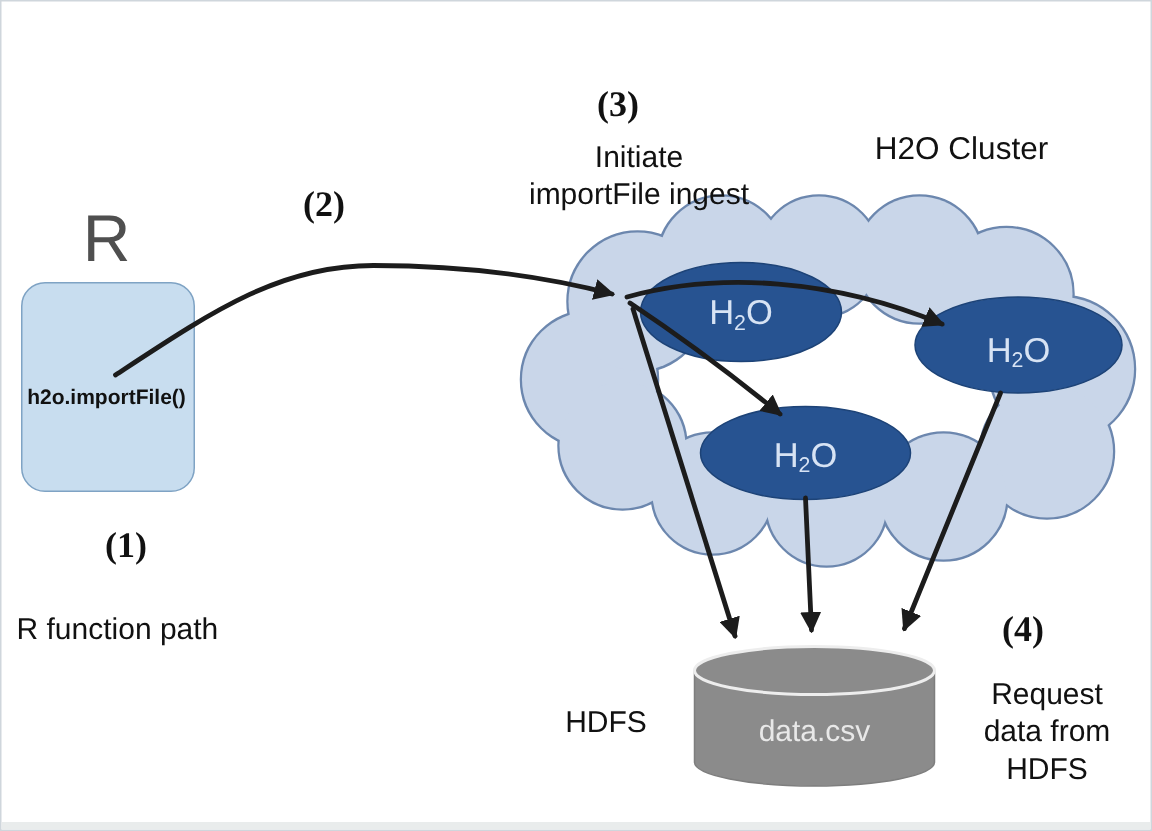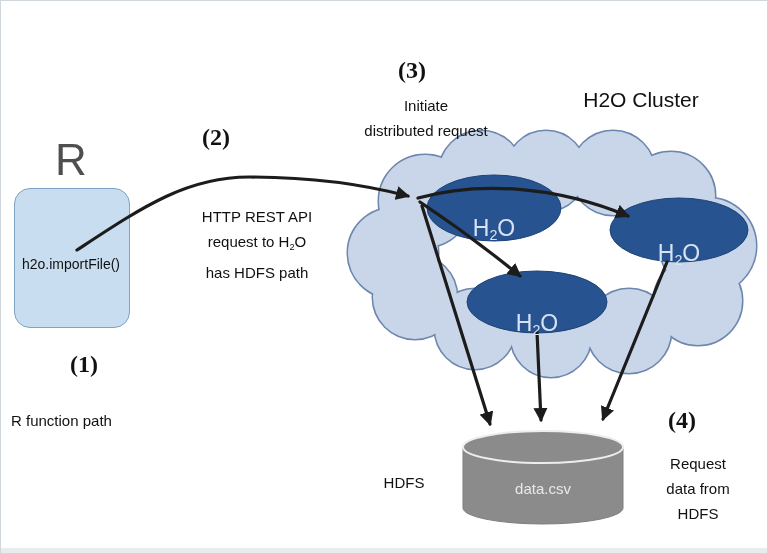--- a/index.html
+++ b/index.html
@@ -11,36 +11,36 @@
   }
   html,body{margin:0;padding:0;background:#ffffff;}
   #canvas{
     position:relative; width:766px; height:552px; overflow:hidden;
     background:#ffffff; border:1px solid #cfd6dc;
     font-family:"Liberation Sans", sans-serif; color:var(--text);
   }
   .abs{position:absolute;}
   .center{text-align:center;}
   .num{font-family:"Liberation Serif", serif; font-weight:700; font-size:24px;}
-  .lbl{font-size:15px; line-height:25px;}
+  .lbl{font-size:20px; line-height:25px;}
   sub{font-size:0.62em; vertical-align:-0.28em;}
   #r-logo{left:30px; top:137px; width:80px; font-size:44px; line-height:1; color:var(--r_logo); z-index:2;}
   #r-box{
     left:13px; top:187px; width:114px; height:138px; z-index:0;
     background:var(--box_fill); border:1.5px solid var(--box_stroke); border-radius:16px;
   }
-  #r-box-label{left:0; right:0; top:68px; font-size:14px; font-weight:400;}
+  #r-box-label{left:0; right:0; top:68px; font-size:14px; font-weight:700;}
   #step1-num{left:43px; top:350px; width:80px;}
   #step1-label{left:10px; top:407px; width:180px;}
   #step2-num{left:175px; top:123px; width:80px;}
   #step2-block{left:151px; top:203px; width:210px;}
   #step3-num{left:371px; top:56px; width:80px;}
   #step3-block{left:320px; top:92px; width:210px;}
   #cluster-label{left:535px; top:87px; width:210px; font-size:21px;}
-  .node-label{width:110px; font-size:23px; color:var(--node_text); line-height:27px; z-index:2;margin-top:20px;}
+  .node-label{width:110px; font-size:23px; color:var(--node_text); line-height:27px; z-index:2;}
   #node1-label{left:438px; top:194px;}
   #node2-label{left:623px; top:219px;}
   #node3-label{left:481px; top:289px;}
   #hdfs-label{left:348px; top:469px; width:110px;}
   #datafile-label{left:462px; top:475px; width:160px; color:var(--cylinder_text); z-index:2;}
   #step4-num{left:641px; top:406px; width:80px;}
   #step4-block{left:617px; top:450px; width:160px;}
   .txt{z-index:2;}
   #scene{position:absolute; left:0; top:0; z-index:1; pointer-events:none;}
   #bottom-strip{left:0; bottom:0; width:100%; height:5px; background:#e9ecec; z-index:3;}
@@ -110,30 +110,25 @@
     <path class="arrow" marker-end="url(#ah)" d="M666,261 L602,418"></path>
   </svg>
 
   <div class="abs center txt" id="r-logo">R</div>
   <div class="abs center txt" id="r-box-label" style="left:13px; top:255px; width:114px;">h2o.importFile()</div>
 
   <div class="abs center num txt" id="step1-num">(1)</div>
   <div class="abs lbl txt" id="step1-label">R function path</div>
 
   <div class="abs center num txt" id="step2-num">(2)</div>
-  <div class="abs center lbl txt" id="step2-block">
-    <div>HTTP REST API</div>
-    <div><span>request to H</span><sub>2</sub><span>O</span></div>
-    <div>has HDFS path</div>
-  </div>
 
   <div class="abs center num txt" id="step3-num">(3)</div>
   <div class="abs center lbl txt" id="step3-block">
     <div>Initiate</div>
-    <div>distributed request</div>
+    <div>importFile ingest</div>
   </div>
 
   <div class="abs center txt" id="cluster-label">H2O Cluster</div>
 
   <div class="abs center node-label" id="node1-label"><span>H</span><sub>2</sub><span>O</span></div>
   <div class="abs center node-label" id="node2-label"><span>H</span><sub>2</sub><span>O</span></div>
   <div class="abs center node-label" id="node3-label"><span>H</span><sub>2</sub><span>O</span></div>
 
   <div class="abs center lbl txt" id="hdfs-label">HDFS</div>
   <div class="abs center lbl txt" id="datafile-label">data.csv</div>

